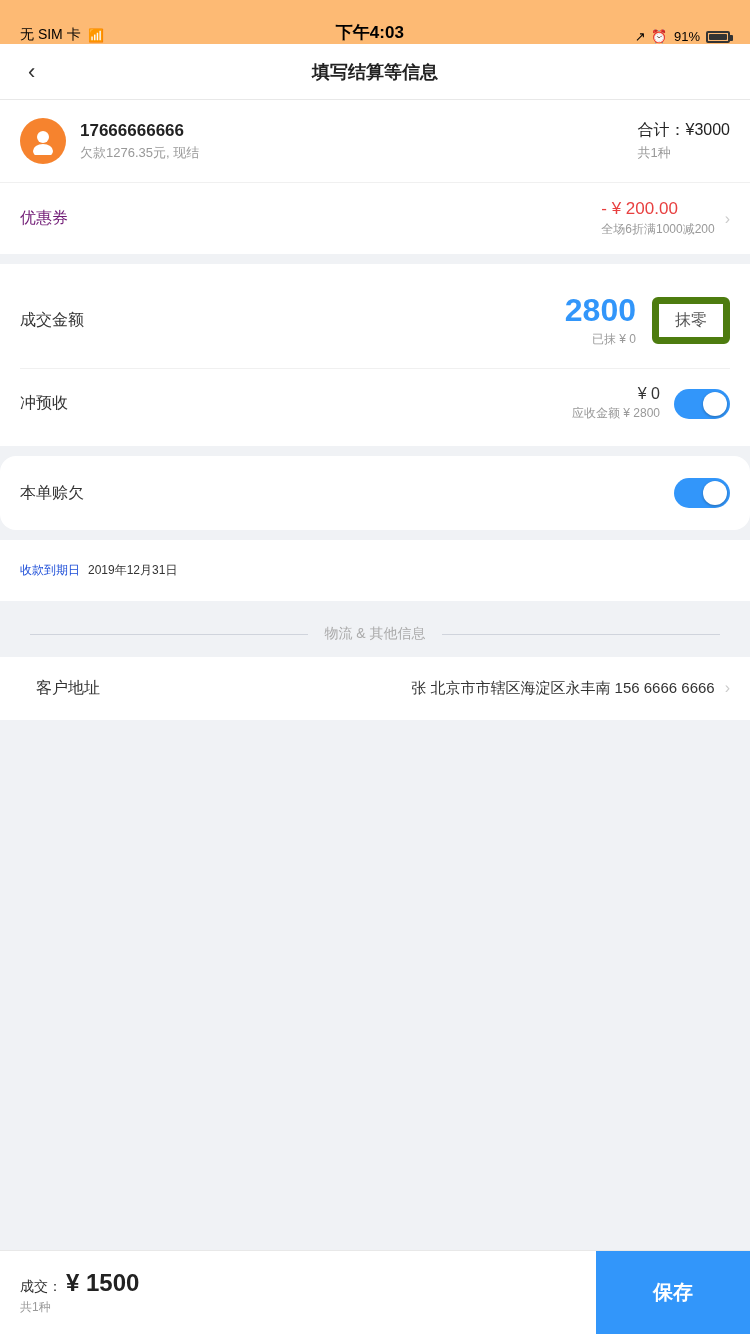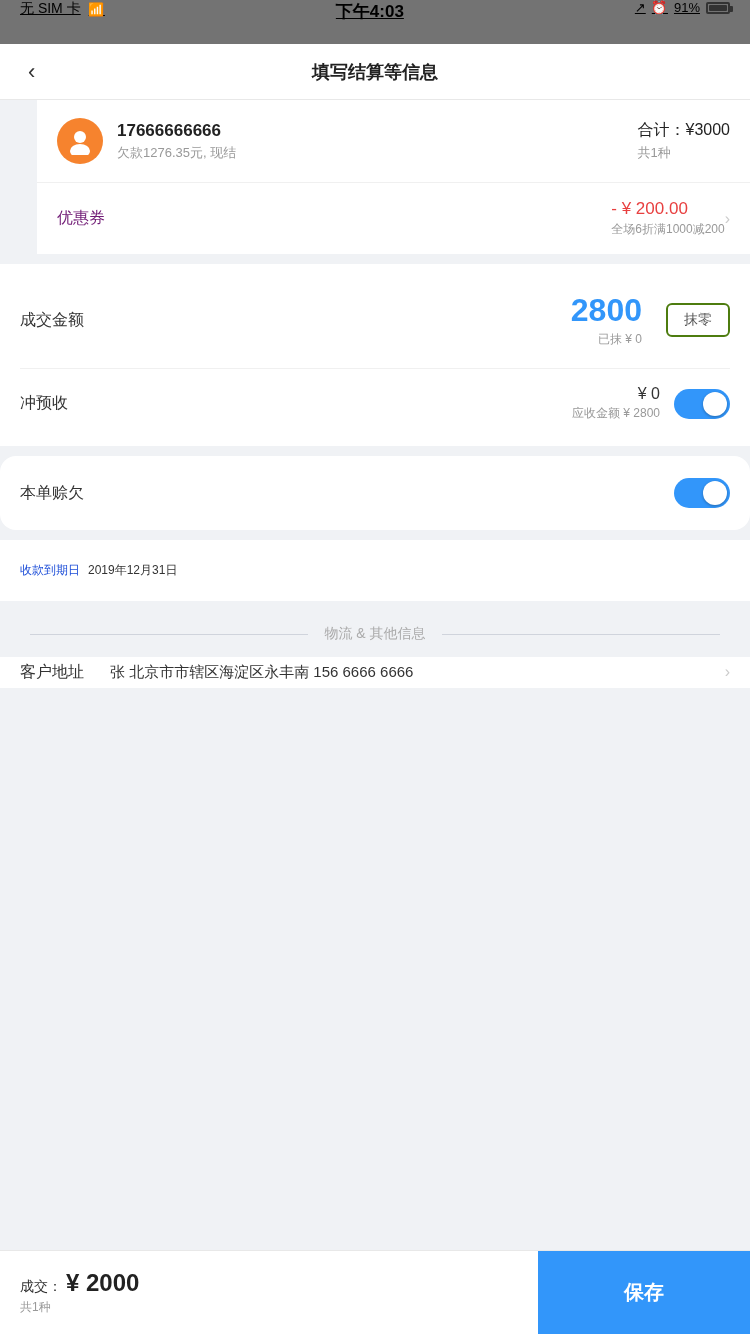--- a/index.html
+++ b/index.html
@@ -8,29 +8,28 @@
       width: 750px;
       min-height: 1334px;
       font-family: -apple-system, "PingFang SC", "Helvetica Neue", sans-serif;
       background: #f0f2f5;
       display: flex;
       flex-direction: column;
     }
 
     
     .status-bar {
-      background: #737373;
+      background: #fdba74;
       height: 44px;
       display: flex;
-      align-items: flex-start;
+      align-items: flex-end;
       justify-content: space-between;
       padding: 0 20px;
       font-size: 14px;
       font-weight: 500;
-      text-decoration: underline;
     }
     .status-left { display: flex; align-items: center; gap: 8px; }
     .status-center { font-size: 17px; font-weight: 600; }
     .status-right { display: flex; align-items: center; gap: 6px; font-size: 13px; }
     .wifi-icon { font-size: 13px; }
     .battery-icon {
       display: inline-block;
       width: 24px; height: 12px;
       border: 2px solid #333;
       border-radius: 2px;
@@ -81,21 +80,20 @@
       flex: 1;
       overflow-y: auto;
       background: #f0f2f5;
       padding-bottom: 90px;
     }
 
     
     .card {
       background: #fff;
       margin-bottom: 10px;
-      margin-left: 37px;
     }
 
     
     .customer-row {
       display: flex;
       align-items: center;
       justify-content: space-between;
       padding: 18px 20px;
     }
     .customer-left { display: flex; align-items: center; gap: 14px; }
@@ -116,51 +114,51 @@
     
     .coupon-row {
       display: flex;
       align-items: center;
       justify-content: space-between;
       padding: 16px 20px;
       border-top: 1px solid #f0f0f0;
       cursor: pointer;
     }
     .coupon-label { font-size: 16px; color: #701a75; }
-    .coupon-right { display: flex; align-items: center; gap: 0; }
+    .coupon-right { display: flex; align-items: center; gap: 10px; }
     .coupon-discount { font-size: 17px; color: #e84040; font-weight: 500; }
     .coupon-desc { font-size: 12px; color: #999; margin-top: 2px; }
     .chevron { font-size: 16px; color: #ccc; }
 
     
     .deal-section {
       background: #fff;
       margin-bottom: 10px;
       padding: 8px 20px;
     }
     .deal-row {
       display: flex;
       align-items: center;
       justify-content: space-between;
       padding: 20px 0;
       border-bottom: 1px solid #f0f0f0;
     }
     .deal-row:last-child { border-bottom: none; }
     .deal-label { font-size: 16px; color: #333; }
-    .deal-right { display: flex; align-items: center; gap: 24px; }
+    .deal-right { display: flex; align-items: center; gap: 16px; }
     .deal-amount {
       font-size: 32px;
       font-weight: 600;
       color: #3296fa;
     }
     .round-zero-btn {
-      border: 2px solid #4d7c0f;
+      border: 7px solid #4d7c0f;
       border-radius: 6px;
       padding: 6px 16px;
-      font-size: 14px;
+      font-size: 16px;
       color: #555;
       background: #fff;
       cursor: pointer;
     }
     .deal-sub { font-size: 12px; color: #999; text-align: right; margin-top: 2px; }
 
     
     .advance-row {
       display: flex;
       align-items: center;
@@ -240,21 +238,22 @@
 
     
     .address-section {
       background: #fff;
       margin-bottom: 10px;
     }
     .address-row {
       display: flex;
       align-items: center;
       justify-content: space-between;
-      padding: 4px 20px;
+      padding: 20px 20px;
+      text-align: right;
     }
     .address-label { font-size: 16px; color: #333; min-width: 80px; }
     .address-value { font-size: 15px; color: #333; flex: 1; margin: 0 10px; line-height: 1.5; }
 
     
     .bottom-bar {
       position: fixed;
       bottom: 0;
       width: 750px;
       height: 84px;
@@ -276,21 +275,21 @@
       color: #fff;
       font-size: 20px;
       font-weight: 600;
       display: flex;
       align-items: center;
       justify-content: center;
       cursor: pointer;
       border: none;
     }
     .btn-save {
-      width: 212px; height: 84px;
+      width: 154px; height: 84px;
       background: #3296fa;
       color: #fff;
       font-size: 20px;
       font-weight: 600;
       display: flex;
       align-items: center;
       justify-content: center;
       cursor: pointer;
       border: none;
     }
@@ -408,18 +407,18 @@
       <span class="chevron">›</span>
     </div>
   </div>
 
 </div>
 
 <div class="bottom-bar">
   <div class="bottom-left">
     <div style="display:flex; align-items:baseline; gap:4px;">
       <span class="bottom-deal-label">成交：</span>
-      <span class="bottom-deal-amount">¥ 2000</span>
+      <span class="bottom-deal-amount">¥ 1500</span>
     </div>
     <div class="bottom-deal-count">共1种</div>
   </div>
   <button class="btn-save">保存</button>
 </div>
 
 </body></html>

